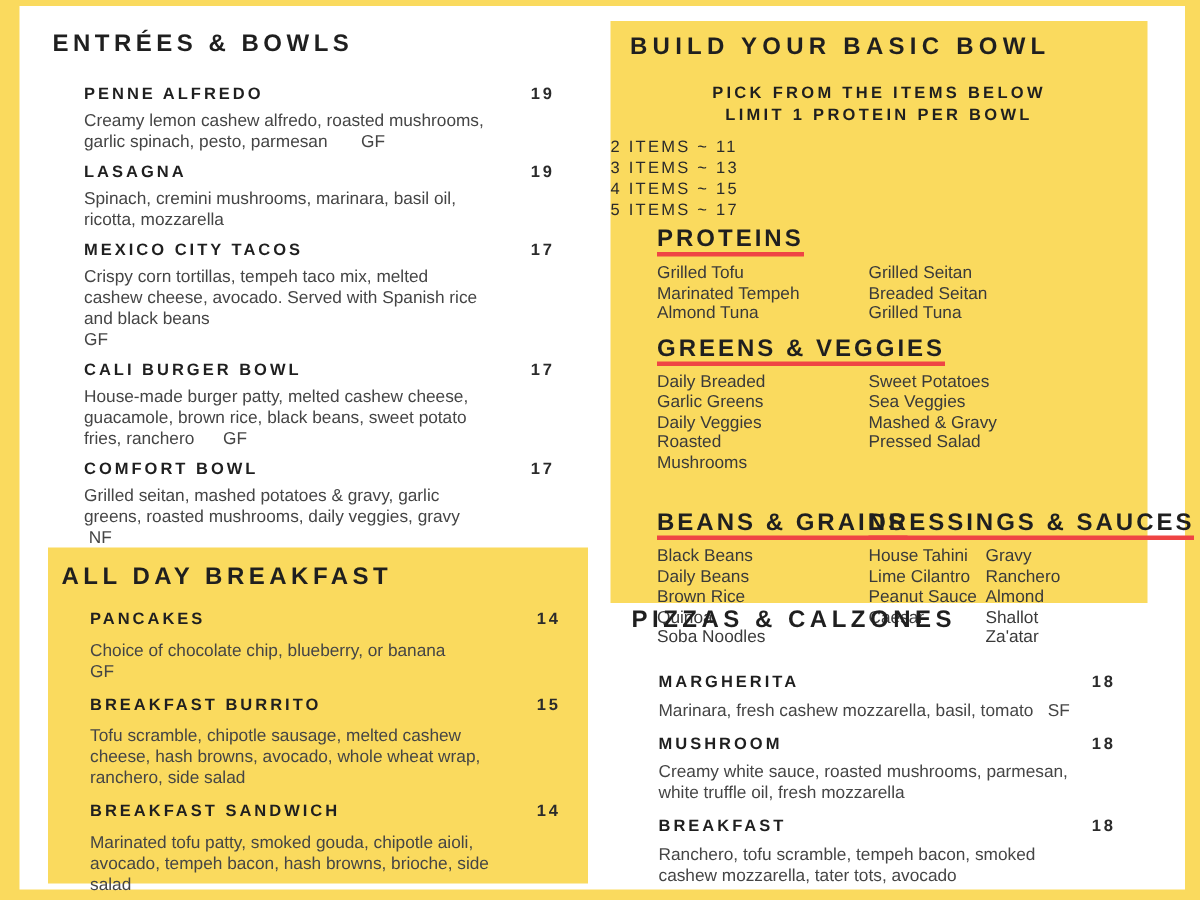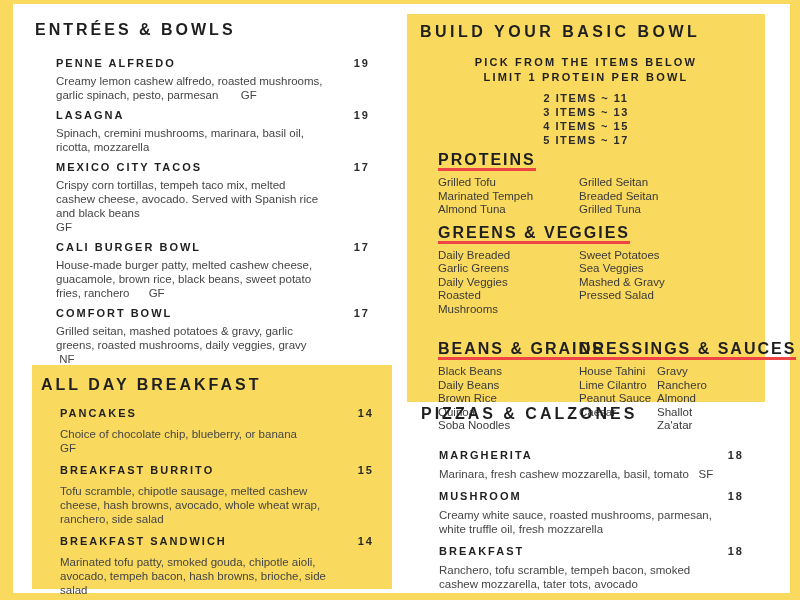--- a/index.html
+++ b/index.html
@@ -26,21 +26,21 @@
   
   .breakfast-box{position:absolute;left:19px;top:361px;width:360px;height:224px;background:var(--yellow);padding:10px 0 14px 9px;}
   .breakfast-box .menu-list{margin-top:11px;margin-left:19px;}
   .breakfast-box .menu-item + .menu-item{margin-top:8px;}
   .breakfast-box .item-desc{margin-top:6px;}
 
   
   .bowl-box{position:absolute;left:394px;top:10px;width:358px;height:388px;background:var(--yellow);padding-top:8px;}
   .bowl-box .section-title{margin-left:13px;letter-spacing:3.5px;}
   .bowl-subtitle{margin-top:13px;text-align:center;font-size:11px;font-weight:bold;letter-spacing:2.2px;color:var(--heading);line-height:15px;}
-  .bowl-pricing{margin-top:6px;text-align:center;font-size:11px;font-weight:bold;letter-spacing:1.5px;color:#2b2b2b;line-height:14px;}
+  .bowl-pricing{margin-top:6px;font-size:11px;font-weight:normal;letter-spacing:1.5px;color:#2b2b2b;line-height:14px;}
   .bowl-sections{margin:4px 18px 0 31px;}
   .sub-heading{display:inline-block;font-size:16px;font-weight:bold;letter-spacing:2px;color:var(--heading);border-bottom:3px solid #ef4444;padding-bottom:1px;line-height:14px;white-space:nowrap;}
   .cols{display:flex;margin-top:5px;}
   .col1{width:141px;}
   .col2{flex:1;}
   .bowl-li{font-size:11.5px;line-height:13.5px;color:#3a3a3a;white-space:pre-line;}
   .bowl-row{display:flex;margin-top:24px;}
   .group-left{width:141px;}
   .group-right{flex:1;}
   .subcols{display:flex;margin-top:5px;}

